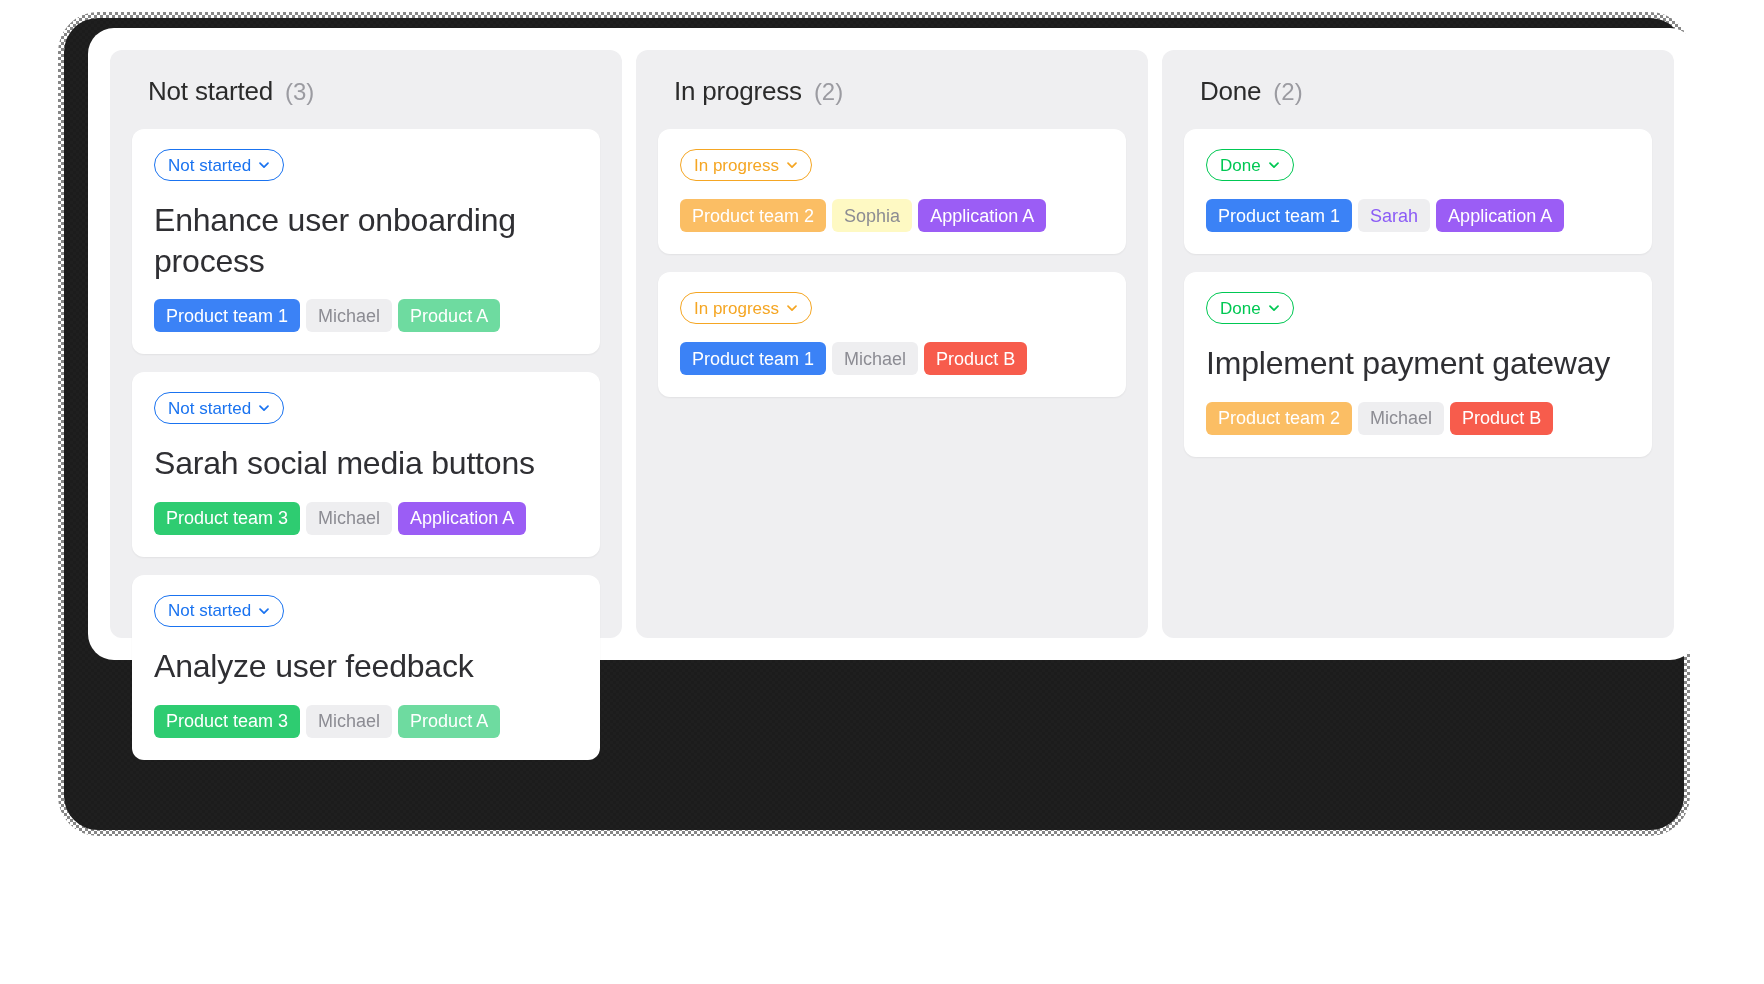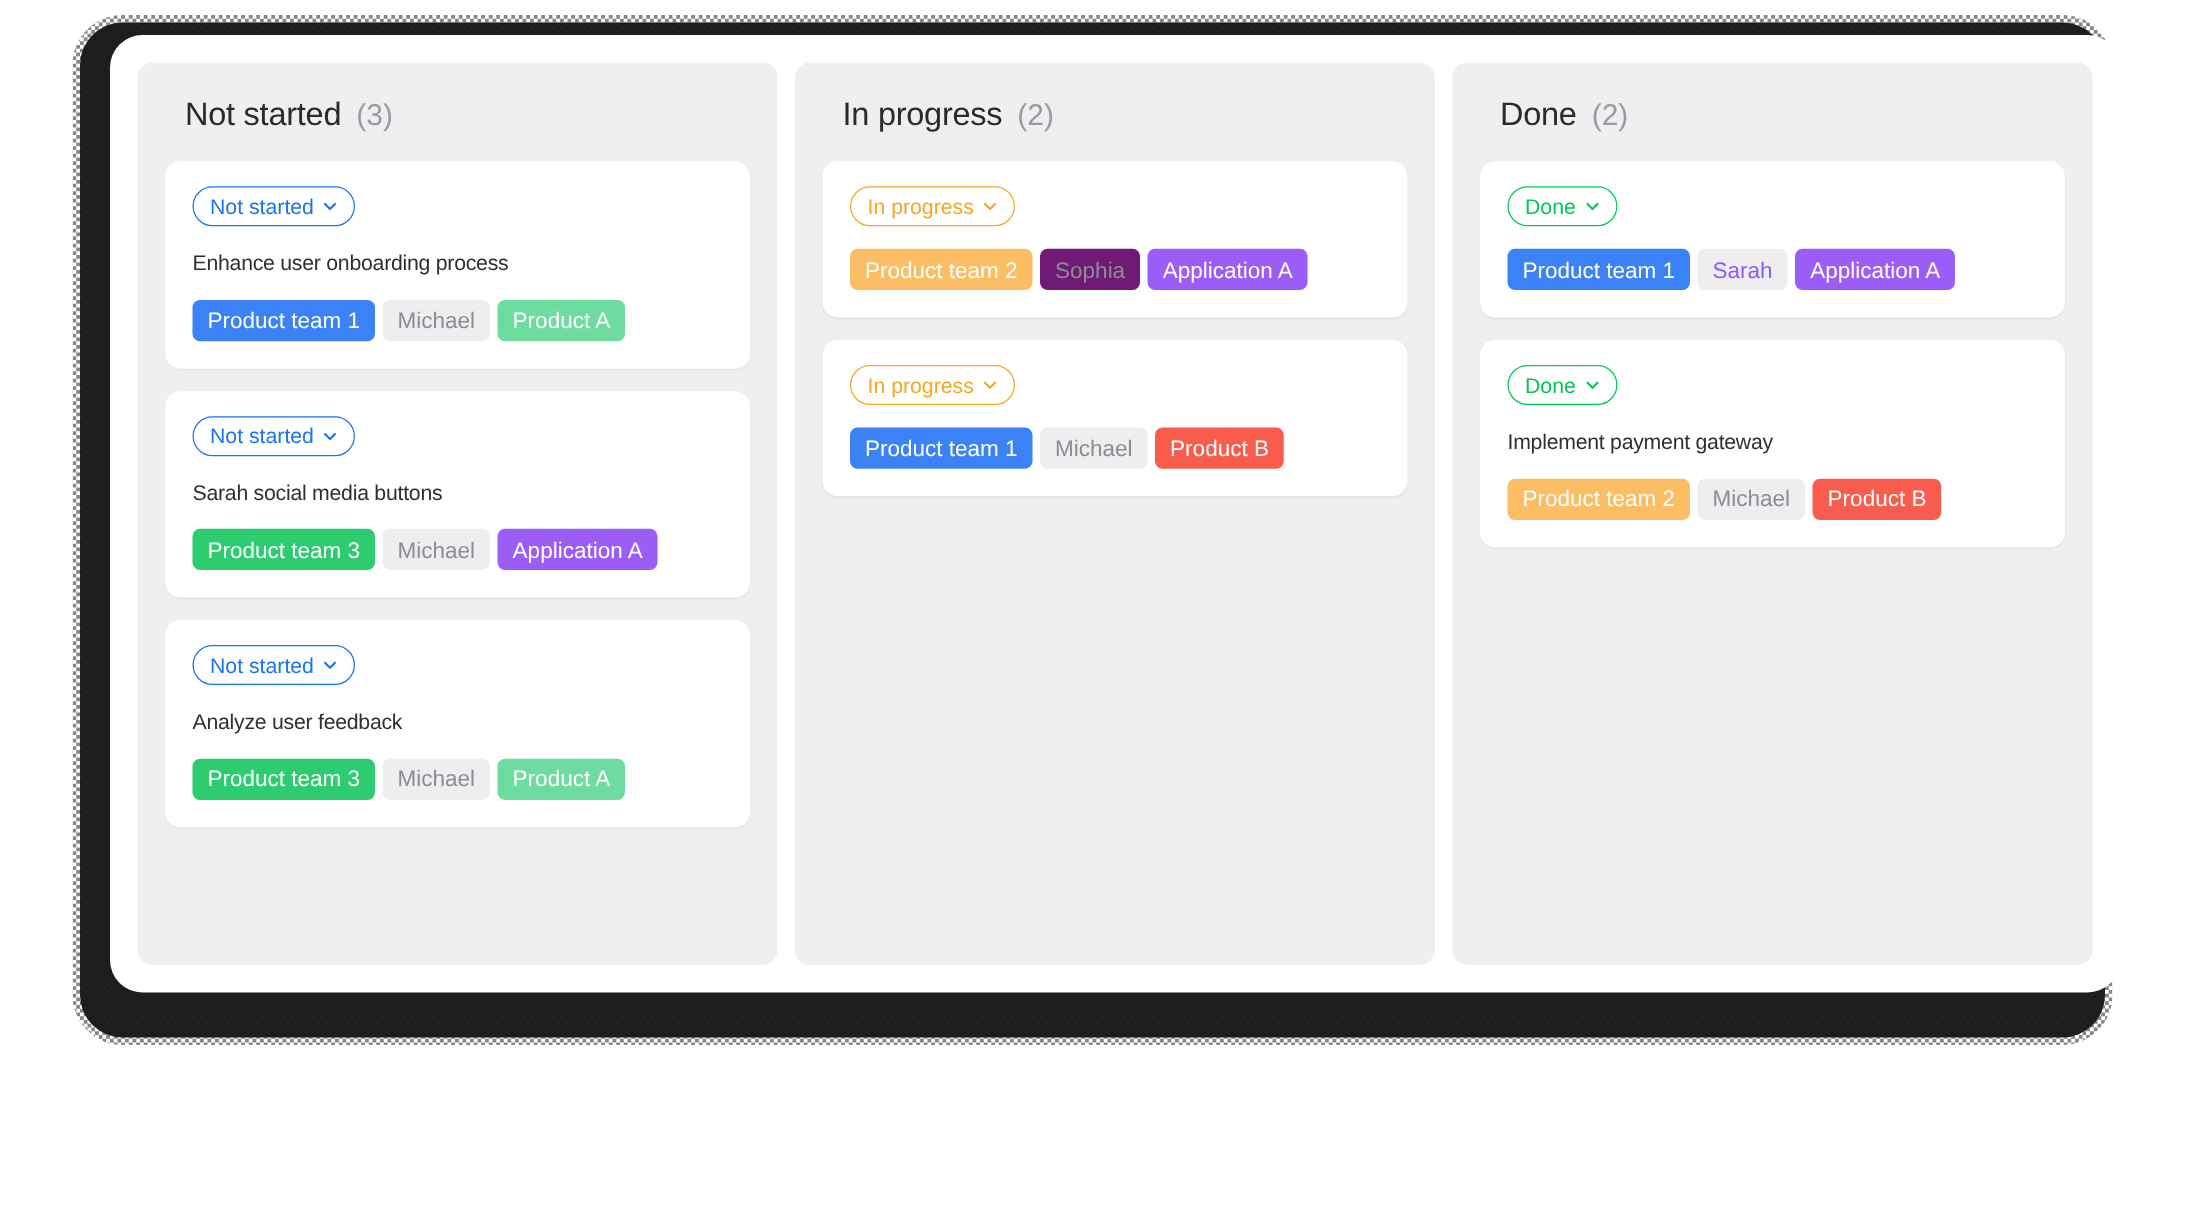--- a/index.html
+++ b/index.html
@@ -42,21 +42,21 @@
     opacity: .55;
     border-radius: 40px;
   }
 
   
   .panel {
     position: absolute;
     left: 88px;
     top: 28px;
     width: 1608px;
-    height: 766px;
+    height: 632px;
     background: #ffffff;
     border-radius: 26px;
     padding: 22px 22px;
     display: flex;
     gap: 14px;
     z-index: 2;
   }
 
   
   .column {
@@ -119,21 +119,21 @@
     width: 12px;
     height: 12px;
     display: inline-block;
     flex: 0 0 auto;
   }
   .status-pill .chev svg { display: block; }
 
   
   .card-title {
     margin-top: 19px;
-    font-size: 17px;
+    font-size: 32px;
     font-weight: 400;
     line-height: 1.27;
     color: #2f2f33;
     letter-spacing: -0.2px;
   }
 
   
   .tag-row {
     margin-top: 18px;
     display: flex;
@@ -210,21 +210,21 @@
         <div class="card-list">
           <div class="card"><div class="status-pill" style="color: rgb(245, 166, 35);">
               <span>In progress</span>
               <span class="chev">
                 <svg viewBox="0 0 12 12" width="12" height="12" aria-hidden="true">
                   <path d="M2 4.2 L6 8.2 L10 4.2" fill="none" stroke="currentColor" stroke-width="1.7" stroke-linecap="round" stroke-linejoin="round"></path>
                 </svg>
               </span>
             </div><div class="tag-row">
               <span class="tag" style="background: rgb(251, 190, 100); color: rgb(255, 255, 255);">Product team 2</span>
-              <span class="tag" style="background: #701a75; color: rgb(140, 140, 147);">Sophia</span>
+              <span class="tag" style="background: #fef9c3; color: rgb(140, 140, 147);">Sophia</span>
               <span class="tag" style="background: rgb(155, 93, 245); color: rgb(255, 255, 255);">Application A</span>
             </div></div>
           <div class="card"><div class="status-pill" style="color: rgb(245, 166, 35);">
               <span>In progress</span>
               <span class="chev">
                 <svg viewBox="0 0 12 12" width="12" height="12" aria-hidden="true">
                   <path d="M2 4.2 L6 8.2 L10 4.2" fill="none" stroke="currentColor" stroke-width="1.7" stroke-linecap="round" stroke-linejoin="round"></path>
                 </svg>
               </span>
             </div><div class="tag-row">

